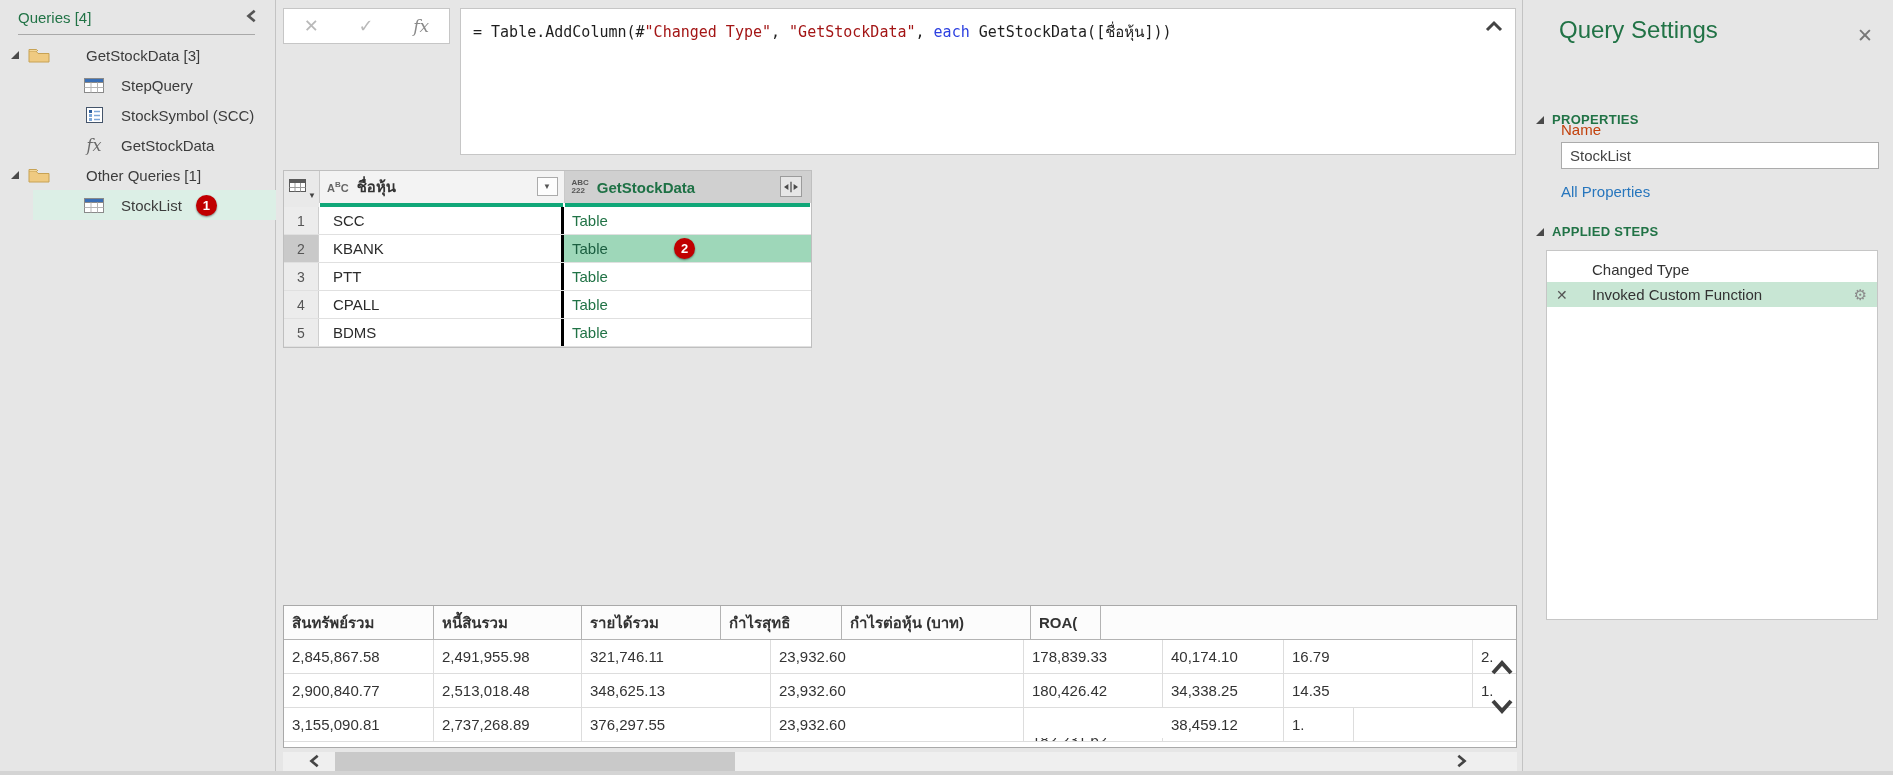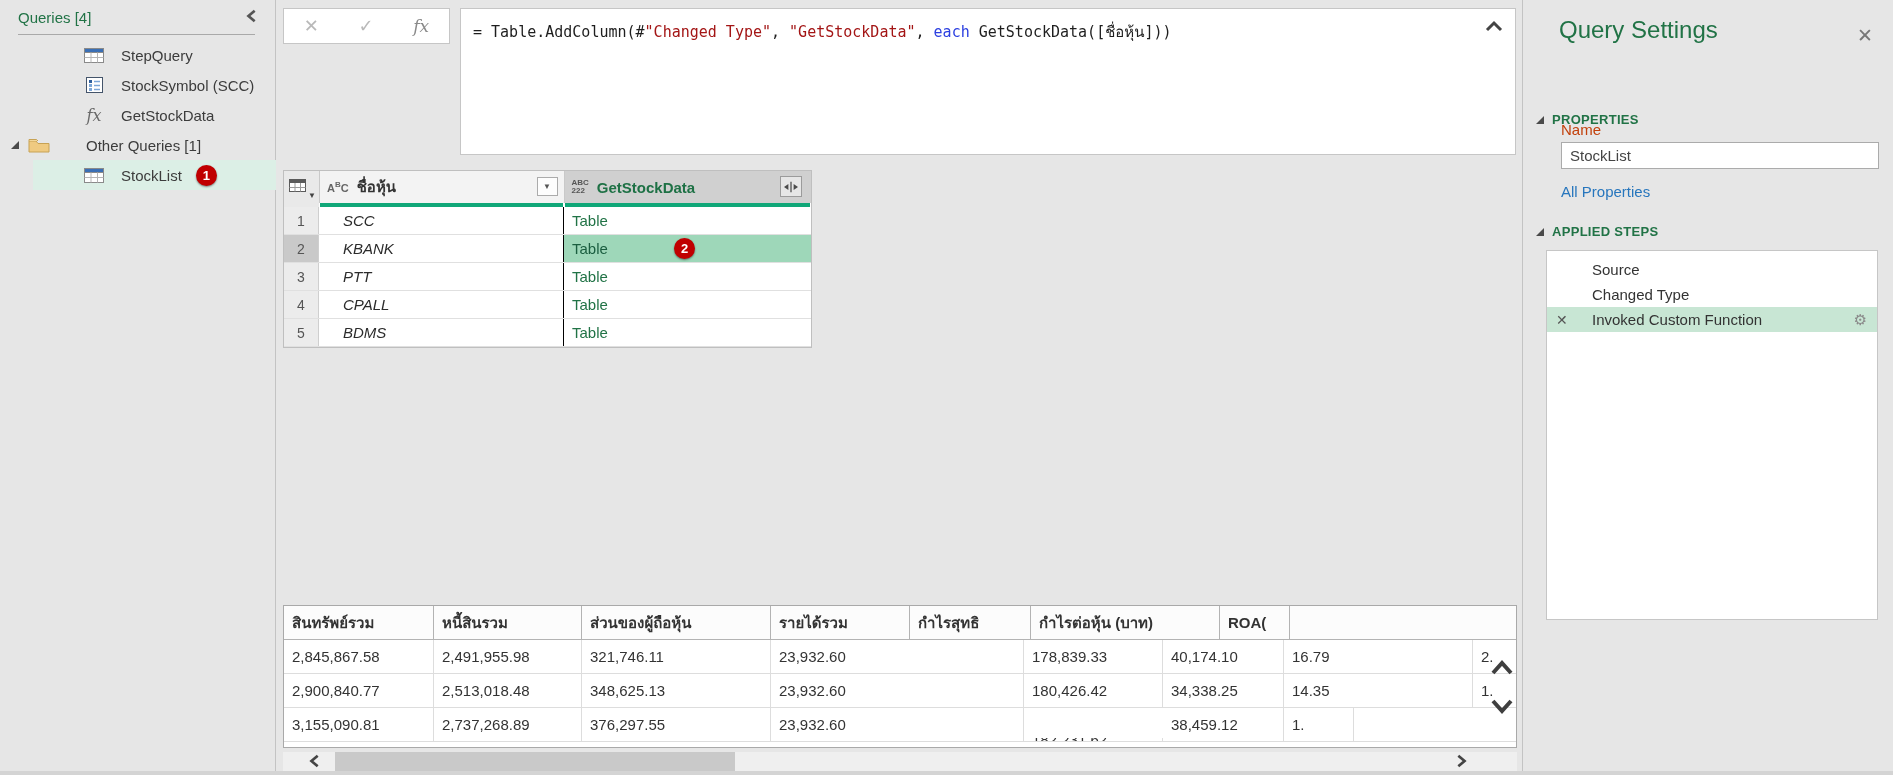--- a/index.html
+++ b/index.html
@@ -47,21 +47,21 @@
   .typ1 sup{font-size:8px;}
   .typ2{font-size:8px;line-height:8px;color:#555;margin-right:8px;text-align:left;}
   .fltbox{position:absolute;right:6px;top:6px;width:21px;height:19px;background:#fdfdfd;border:1px solid #ababab;box-sizing:border-box;display:flex;align-items:center;justify-content:center;font-size:8px;color:#555;cursor:pointer;}
   .expbox{position:absolute;right:9px;top:5px;width:22px;height:21px;background:#e6e6e6;border:1px solid #9b9b9b;box-sizing:border-box;display:flex;align-items:center;justify-content:center;cursor:pointer;}
   .qbar{display:flex;height:4px;background:#fff;}
   .qbar .q0{width:35px;flex:none;background:#e9e9e9;}
   .qbar .q{height:4px;background:#10a778;margin:0 1px;}
   .q1{width:243px;} .q2{width:245px;}
   .t-row{display:flex;height:27px;border-bottom:1px solid #e0e0e0;background:#fff;}
   .t-num{width:35px;flex:none;background:#ececec;border-right:1px solid #cfcfcf;color:#555;font-size:14px;display:flex;align-items:center;justify-content:center;box-sizing:border-box;cursor:pointer;}
-  .t-c1{width:245px;flex:none;border-right:1px solid #000000;padding-left:24px;font-size:15px;color:#2b2b2b;display:flex;align-items:center;box-sizing:border-box;cursor:pointer;font-style:italic;}
+  .t-c1{width:245px;flex:none;border-right:3px solid #000000;padding-left:14px;font-size:15px;color:#2b2b2b;display:flex;align-items:center;box-sizing:border-box;cursor:pointer;}
   .t-c2{width:247px;flex:none;padding-left:8px;font-size:15px;color:#217346;display:flex;align-items:center;box-sizing:border-box;position:relative;cursor:pointer;}
   .t-row.selected .t-num{background:#c9c9c9;}
   .t-row.selected .t-c2{background:#9ed7b9;color:#1b5e40;}
   .t-c2 .badge{position:absolute;left:110px;top:3px;margin:0;}
 
   
   .ptable{position:absolute;left:6px;top:605px;width:1234px;height:143px;background:#fff;border:1px solid #a9a9a9;box-sizing:border-box;overflow:hidden;}
   .p-head{display:flex;height:33px;background:#fcfcfc;border-bottom:1px solid #b3b3b3;font-weight:bold;font-size:15px;color:#333;}
   .p-hc{flex:none;border-right:1px solid #b3b3b3;padding:0 8px;display:flex;align-items:center;white-space:nowrap;overflow:hidden;box-sizing:border-box;cursor:pointer;}
   .p-row{display:flex;height:33px;border-bottom:1px solid #ddd;font-size:15px;color:#333;}
@@ -98,20 +98,36 @@
 
 <div class="app">
 
   <aside class="sidebar">
     <div class="sb-title">Queries [4]</div>
     <span class="sb-collapse"><svg width="16" height="16" viewBox="0 0 18 18">
           <polyline points="12,3 5,9 12,15" fill="none" stroke="#555" stroke-width="3"></polyline>
         </svg></span>
     <div class="sb-underline"></div>
     <div class="sb-tree" id="sb-tree">
+        <div class="s-item root">
+    <span class="tri">
+            <svg width="10" height="10" viewBox="0 0 10 10">
+              <polygon points="9,1 9,9 1,9" fill="#4a4a4a"></polygon>
+            </svg>
+          </span>
+    <span class="ic ic-folder">
+            <svg width="22" height="16" viewBox="0 0 22 16">
+              <path d="M1 4 L8 4 L10 6.5 L21 6.5 L21 15 L1 15 Z" fill="#efca81" stroke="#c7a254"></path>
+              <path d="M1 4 L1 2.5 L8.5 2.5 L10 4" fill="#f2d79b" stroke="#c7a254"></path>
+            </svg>
+          </span>
+
+    <span class="lbl">GetStockData [3]</span>
+
+  </div>
         <div class="s-item child">
     <span class="tri" style="visibility: hidden;">
             <svg width="10" height="10" viewBox="0 0 10 10">
               <polygon points="9,1 9,9 1,9" fill="#4a4a4a"></polygon>
             </svg>
           </span>
 
     <span class="ic ic-table">
             <svg width="20" height="15" viewBox="0 0 20 15">
               <rect x="0.5" y="0.5" width="19" height="14" fill="#fff" stroke="#8a8a8a"></rect>
@@ -285,21 +301,20 @@
               <span class="tlink">Table</span>
             </div>
   </div>
         </div>
     </div>
 
     <div class="ptable">
       <div class="p-head" id="pt-head">
           <div class="p-hc" style="width: 150px;">สินทรัพย์รวม</div>
           <div class="p-hc" style="width: 148px;">หนี้สินรวม</div>
-          <div class="p-hc" style="width: 189px;">ส่วนของผู้ถือหุ้น</div>
           <div class="p-hc" style="width: 139px;">รายได้รวม</div>
           <div class="p-hc" style="width: 121px;">กำไรสุทธิ</div>
           <div class="p-hc" style="width: 189px;">กำไรต่อหุ้น (บาท)</div>
           <div class="p-hc" style="width: 70px;">ROA(</div>
         </div>
       <div id="pt-rows">
           <div class="p-row">
             <div class="p-c" style="width: 150px;">2,845,867.58</div>
             <div class="p-c" style="width: 148px;">2,491,955.98</div>
             <div class="p-c" style="width: 189px;">321,746.11</div>
@@ -364,25 +379,20 @@
 
     <div class="sec-head sec-steps">
       <svg width="10" height="10" viewBox="0 0 10 10">
           <polygon points="9,1 9,9 1,9" fill="#4a4a4a"></polygon>
         </svg>
       <span>APPLIED STEPS</span>
     </div>
     <div class="steps-box" id="steps-box">
         <div class="step">
 
-    <span class="slbl">Source</span>
-
-  </div>
-        <div class="step">
-
     <span class="slbl">Changed Type</span>
 
   </div>
         <div class="step selected">
     <span class="del">✕</span>
     <span class="slbl">Invoked Custom Function</span>
     <span class="gear">⚙</span>
   </div>
       </div>
   </aside>

